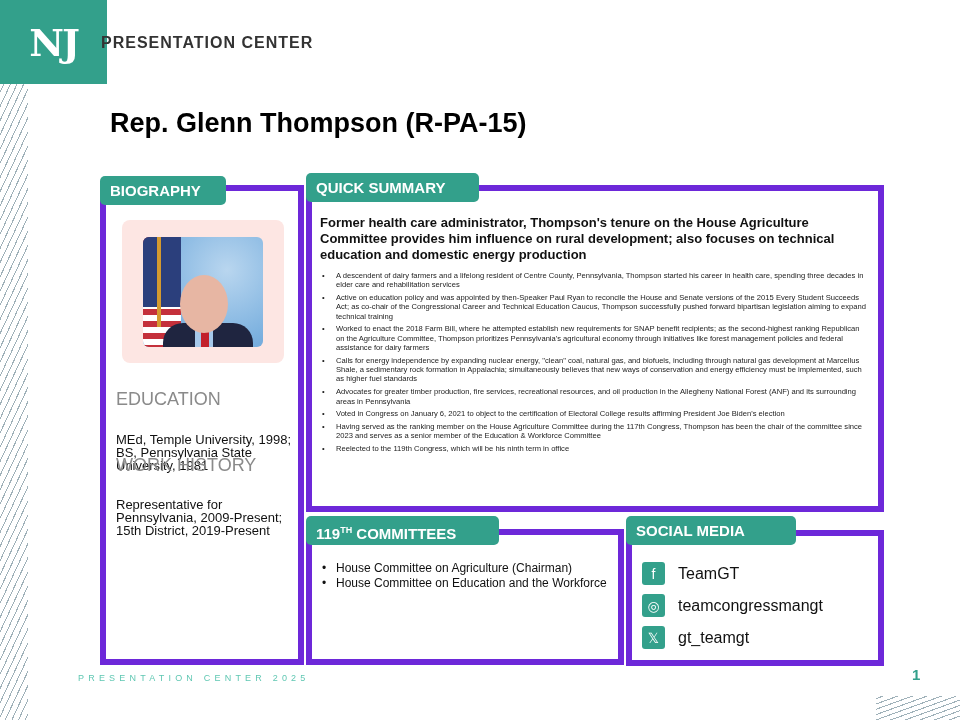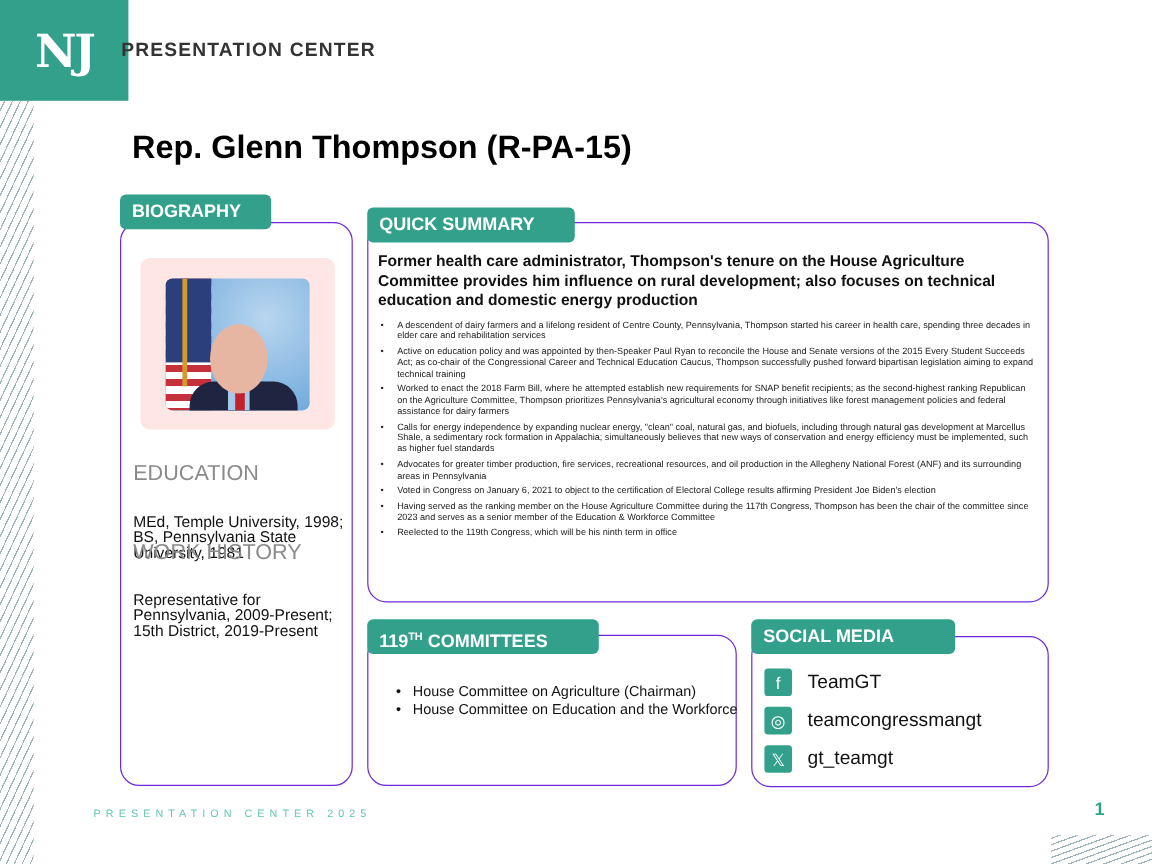--- a/index.html
+++ b/index.html
@@ -6,21 +6,21 @@
   body { width:960px; height:720px; position:relative; overflow:hidden; background:#fff; font-family:"Liberation Sans", sans-serif; color:#111; }
   .hatch-left { position:absolute; left:0; top:84px; width:28px; height:636px;
     background: repeating-linear-gradient(115deg, #fff 0 3px, #9fb1b9 3px 4px, #fff 4px 6px); }
   .hatch-br { position:absolute; right:0; bottom:0; width:84px; height:24px;
     background: repeating-linear-gradient(160deg, #fff 0 2px, #9fb1b9 2px 3px, #fff 3px 5px); }
   .logo-box { position:absolute; left:0; top:0; width:107px; height:84px; background:#33a08b; display:flex; align-items:center; justify-content:center; }
   .logo-text { font-family:"DejaVu Serif", serif; font-weight:bold; color:#fff; font-size:38px; letter-spacing:-2px; }
   .brand { position:absolute; left:101px; top:34px; font-size:16px; font-weight:bold; letter-spacing:1px; color:#333; }
   .title { position:absolute; left:110px; top:108px; font-size:27px; font-weight:bold; color:#000; }
 
-  .panel { position:absolute; border:1px solid #6d28d9; border-radius:16px; background:#fff; }
+  .panel { position:absolute; border:6px solid #6d28d9; border-radius:0; background:#fff; }
   .tab { position:absolute; background:#33a08b; color:#fff; font-weight:bold; font-size:15px; border-radius:5px; padding:0 10px; height:29px; line-height:29px; box-sizing:border-box; }
   .tab sup { font-size:9px; vertical-align:6px; }
 
   .bio { left:100px; top:185px; width:192px; height:468px; }
   .photo-bg { position:absolute; left:16px; top:29px; width:162px; height:143px; background:#fde6e3; border-radius:8px; }
   .photo { position:absolute; left:21px; top:17px; width:120px; height:110px; border-radius:6px; overflow:hidden;
     background: radial-gradient(circle at 70% 30%, #b9d6ef 0%, #7fb3e0 60%, #5e9bd4 100%); }
   .flag { position:absolute; left:0; top:0; width:38px; height:110px; background: repeating-linear-gradient(180deg,#c4303b 0 6px,#fff 6px 12px); }
   .flag-canton { position:absolute; left:0; top:0; width:38px; height:70px; background:#2b3f7c; }
   .pole { position:absolute; left:14px; top:0; width:4px; height:90px; background:#d49a2f; }
@@ -31,21 +31,21 @@
   .label { position:absolute; left:10px; font-size:18px; color:#8a8a8a; }
   .val { position:absolute; left:10px; width:180px; font-size:13px; line-height:13px; color:#111;margin-top:20px; }
 
   .summary { left:306px; top:185px; width:566px; height:315px; }
   .sum-head { position:absolute; left:8px; top:24px; width:548px; font-size:13px; font-weight:bold; line-height:16px; color:#111; }
   .bullets { position:absolute; left:8px; top:80px; width:548px; margin:0; padding:0; list-style:none; }
   .bullets li { position:relative; padding-left:16px; font-size:7.6px; line-height:9.3px; margin-bottom:3.5px; color:#222; }
   .bullets li::before { content:"•"; position:absolute; left:2px; top:0; }
 
   .comm { left:306px; top:529px; width:306px; height:124px; }
-  .comm ul { position:absolute; left:8px; top:26px; margin:13px; padding:0; list-style:none; width:290px; }
+  .comm ul { position:absolute; left:8px; top:26px; margin:0; padding:0; list-style:none; width:290px; }
   .comm li { position:relative; padding-left:16px; font-size:12px; line-height:15px; }
   .comm li::before { content:"•"; position:absolute; left:2px; }
 
   .social { left:626px; top:530px; width:246px; height:124px; }
   .s-item { position:absolute; left:10px; display:flex; align-items:center; }
   .s-icon { width:23px; height:23px; background:#33a08b; border-radius:3px; display:flex; align-items:center; justify-content:center; color:#fff; font-size:14px; }
   .s-text { margin-left:13px; font-size:16px; color:#111; }
 
   .footer { position:absolute; left:78px; top:673px; font-size:9px; letter-spacing:4.2px; color:#5fc7b2; }
   .page-num { position:absolute; left:912px; top:666px; font-size:15px; font-weight:bold; color:#33a08b; }
@@ -72,21 +72,21 @@
       <div class="shirt"></div>
       <div class="tie"></div>
       <div class="head"></div>
     </div>
   </div>
   <div class="label" style="top:198px;">EDUCATION</div>
   <div class="val" style="top:222px;">MEd, Temple University, 1998; BS, Pennsylvania State University, 1981</div>
   <div class="label" style="top:264px;">WORK HISTORY</div>
   <div class="val" style="top:287px;">Representative for Pennsylvania, 2009-Present; 15th District, 2019-Present</div>
 </div>
-<div class="tab" style="left:100px; top:162px; width:126px;">BIOGRAPHY</div>
+<div class="tab" style="left:100px; top:176px; width:126px;">BIOGRAPHY</div>
 
 <div class="panel summary">
   <div class="sum-head">Former health care administrator, Thompson's tenure on the House Agriculture Committee provides him influence on rural development; also focuses on technical education and domestic energy production</div>
   <ul class="bullets">
     <li>A descendent of dairy farmers and a lifelong resident of Centre County, Pennsylvania, Thompson started his career in health care, spending three decades in elder care and rehabilitation services</li>
     <li>Active on education policy and was appointed by then-Speaker Paul Ryan to reconcile the House and Senate versions of the 2015 Every Student Succeeds Act; as co-chair of the Congressional Career and Technical Education Caucus, Thompson successfully pushed forward bipartisan legislation aiming to expand technical training</li>
     <li>Worked to enact the 2018 Farm Bill, where he attempted establish new requirements for SNAP benefit recipients; as the second-highest ranking Republican on the Agriculture Committee, Thompson prioritizes Pennsylvania's agricultural economy through initiatives like forest management policies and federal assistance for dairy farmers</li>
     <li>Calls for energy independence by expanding nuclear energy, "clean" coal, natural gas, and biofuels, including through natural gas development at Marcellus Shale, a sedimentary rock formation in Appalachia; simultaneously believes that new ways of conservation and energy efficiency must be implemented, such as higher fuel standards</li>
     <li>Advocates for greater timber production, fire services, recreational resources, and oil production in the Allegheny National Forest (ANF) and its surrounding areas in Pennsylvania</li>
     <li>Voted in Congress on January 6, 2021 to object to the certification of Electoral College results affirming President Joe Biden's election</li>

